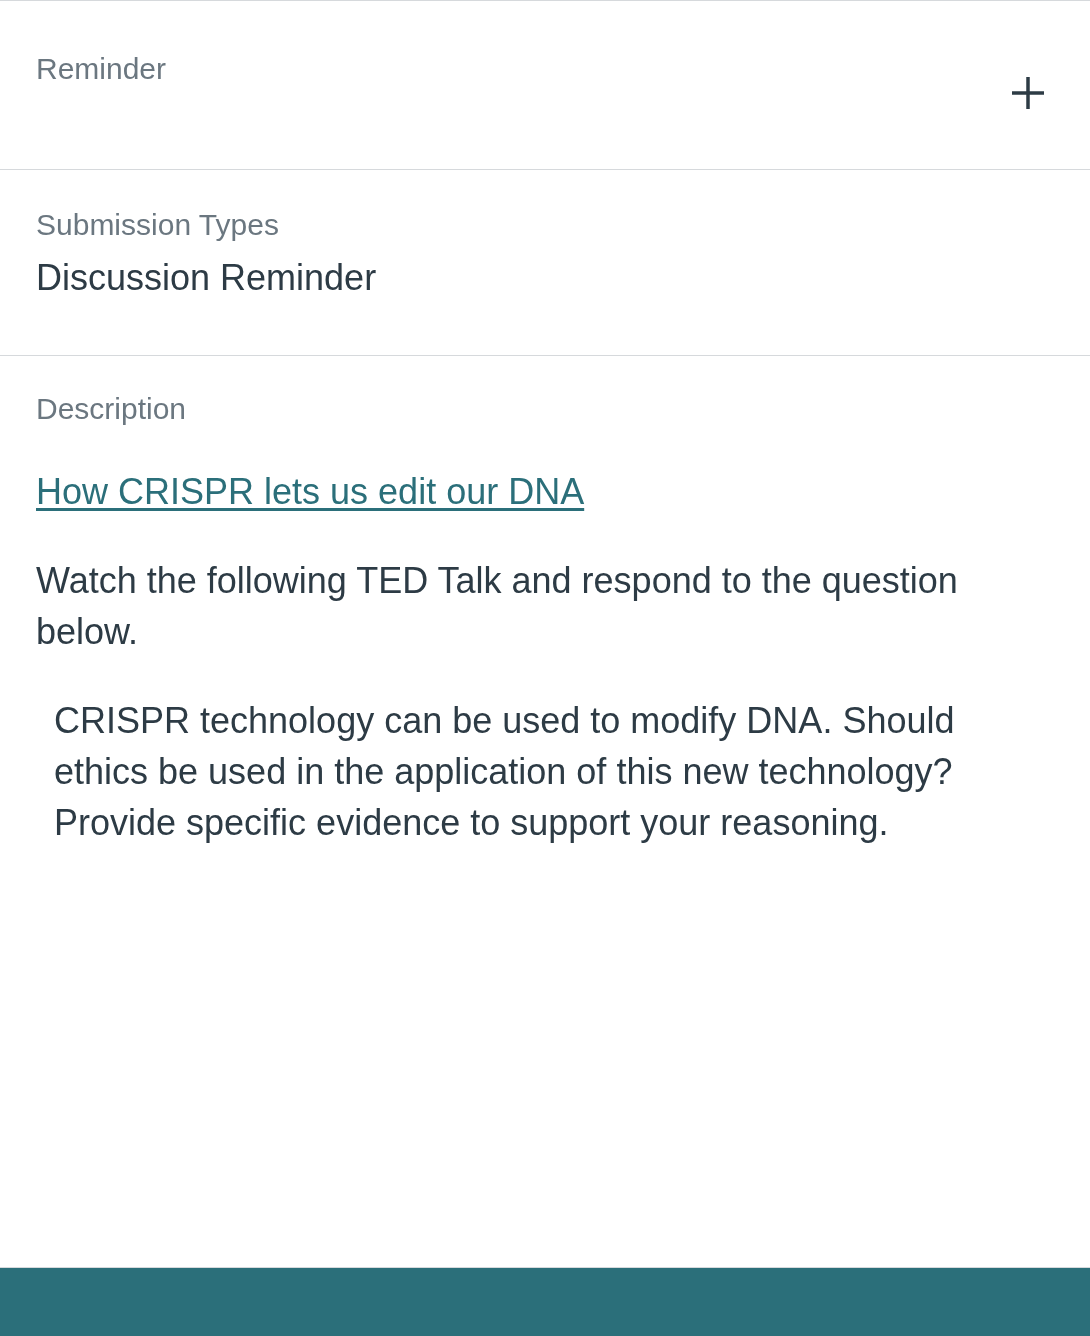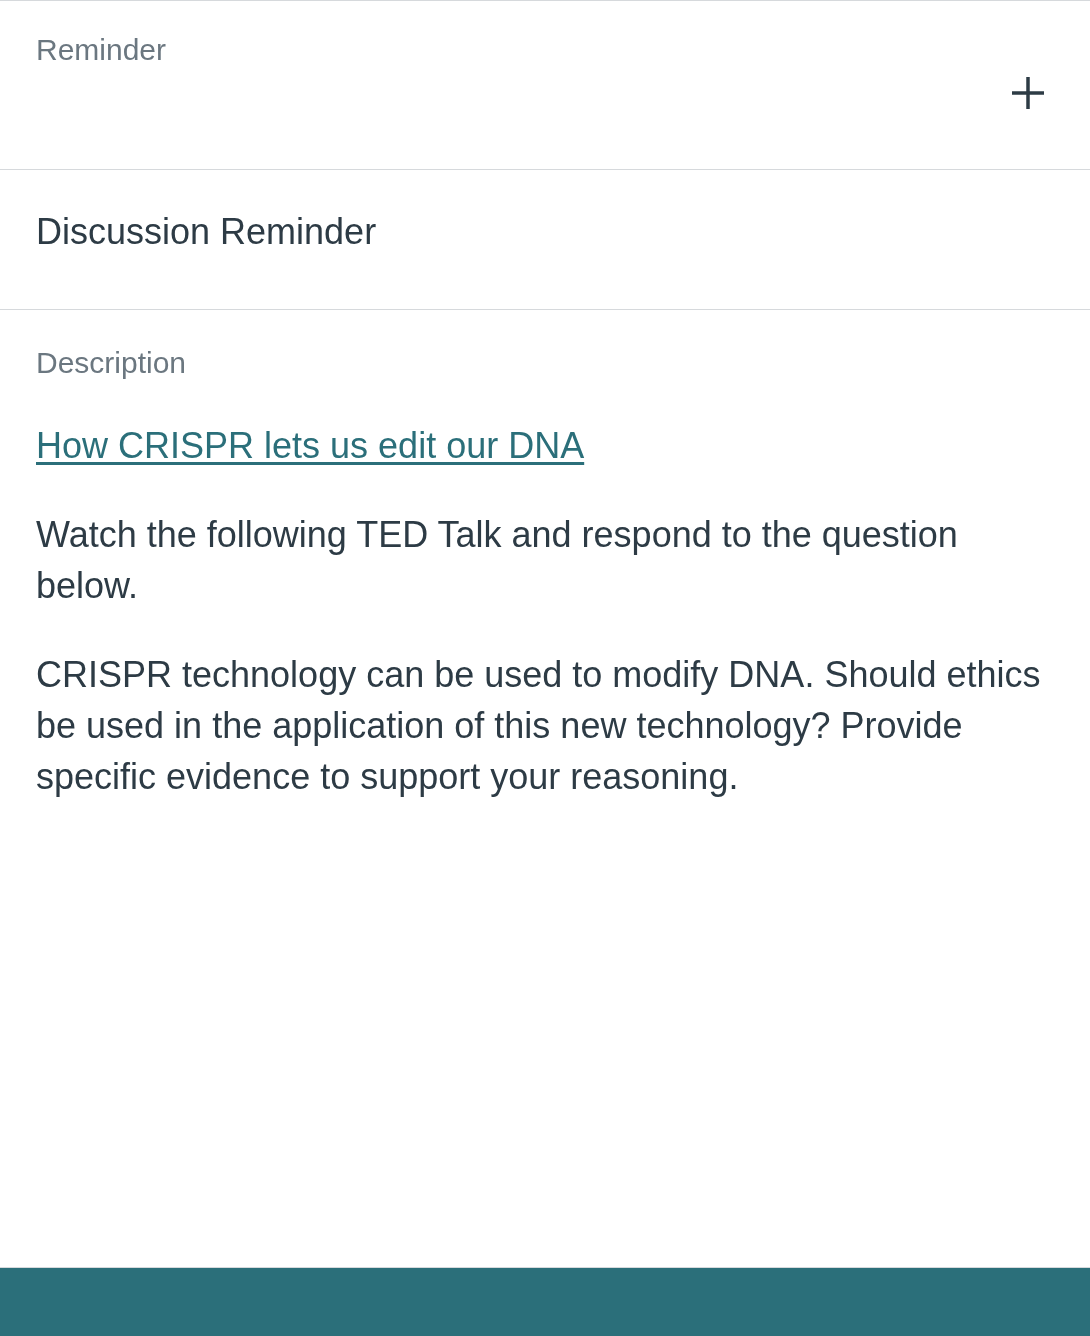--- a/index.html
+++ b/index.html
@@ -31,21 +31,21 @@
       margin-bottom: 12px;
     }
     .section-value {
       font-size: 36px;
       color: #2d3b45;
       font-weight: 400;
       line-height: 1.35;
     }
     .reminder-section {
       display: flex;
-      align-items: flex-start;
+      align-items: center;
       justify-content: space-between;
       gap: 60px;
       padding-top: 32px;
     }
     .reminder-left {
       flex: 1;
     }
     .add-button {
       flex-shrink: 0;
       margin-top: 36px;
@@ -77,20 +77,21 @@
       font-size: 36px;
       color: #2d3b45;
       font-weight: 400;
       line-height: 1.42;
     }
     .description-body p {
       margin-bottom: 38px;
     }
     .description-body p:last-child {
       margin-bottom: 0;
+      margin-left: 18px;
     }
     .description-link {
       color: #2b6f7a;
       text-decoration: underline;
       text-underline-offset: 4px;
       cursor: pointer;
     }
     .bottom-bar {
       height: 68px;
       background: #2b6f7a;
@@ -107,20 +108,21 @@
   </div>
   <div class="add-button">
     <svg viewBox="0 0 40 40">
       <line x1="20" y1="4" x2="20" y2="36"></line>
       <line x1="4" y1="20" x2="36" y2="20"></line>
     </svg>
   </div>
 </div>
 
 <div class="section">
+  <div class="section-label">Submission Types</div>
   <div class="section-value">Discussion Reminder</div>
 </div>
 
 <div class="section description-section">
   <div class="section-label">Description</div>
   <div class="description-body">
     <p><a class="description-link">How CRISPR lets us edit our DNA</a></p>
     <p>Watch the following TED Talk and respond to the question below.</p>
     <p>CRISPR technology can be used to modify DNA. Should ethics be used in the application of this new technology? Provide specific evidence to support your reasoning.</p>
   </div>

